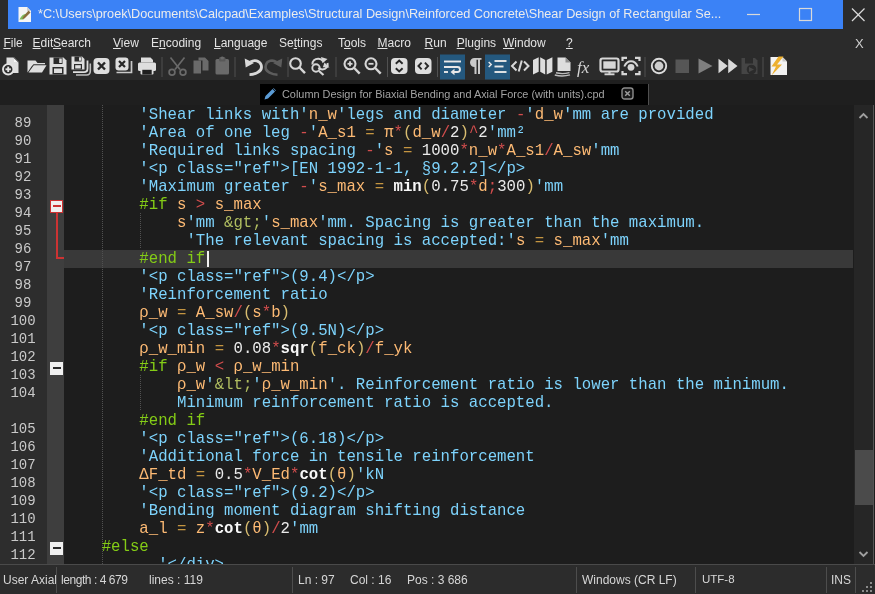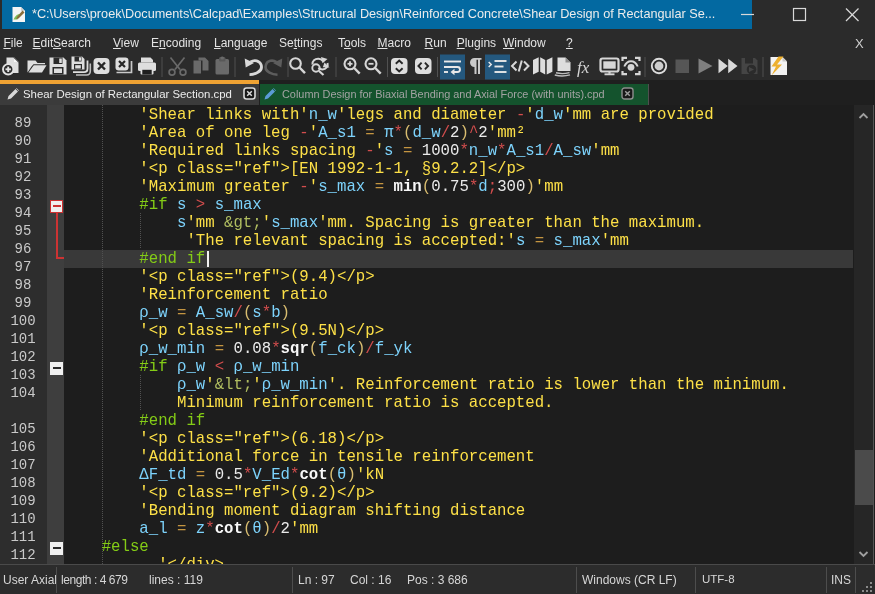--- a/index.html
+++ b/index.html
@@ -1,43 +1,43 @@
 <!DOCTYPE html>
 <html><head>
 <meta charset="utf-8">
 <style>
   html,body{margin:0;padding:0;}
   body{width:875px;height:594px;position:relative;background:#2b2b2b;overflow:hidden;
        font-family:"Liberation Sans",sans-serif;}
   .abs{position:absolute;}
   
-  #titlebar{position:absolute;left:2px;top:0;width:750px;height:29px;background:#0369a1;}
+  #titlebar{position:absolute;left:8px;top:0;width:835px;height:29px;background:#3b82f6;}
   #title-text{position:absolute;left:30px;top:7px;font-size:12.7px;color:#ececec;white-space:nowrap;}
   
   #menubar{position:absolute;left:0;top:29px;width:755px;height:27px;background:#2b2b2b;}
   .mi{position:absolute;top:7px;font-size:12px;color:#e3e3e3;white-space:nowrap;}
   .mi u{text-decoration:underline;}
   
   #toolbar{position:absolute;left:0;top:54px;width:875px;height:26px;}
   
   #tabbar{position:absolute;left:0;top:80px;width:875px;height:25px;background:#1f1f1f;}
   #tab1{position:absolute;left:0;top:0;width:259px;height:25px;background:#3b3b3b;}
   #tab1bar{position:absolute;left:0;top:0;width:259px;height:4px;background:#efa233;}
-  #tab2{position:absolute;left:260px;top:4px;width:388px;height:21px;background:#14532d;}
+  #tab2{position:absolute;left:260px;top:4px;width:388px;height:21px;background:#000000;}
   .tabtxt{position:absolute;white-space:nowrap;font-size:12px;}
   
   #editor{position:absolute;left:0;top:105px;width:875px;height:459px;background:#1d1d1d;overflow:hidden;}
   #gutter{position:absolute;left:0;top:0;width:47px;height:459px;background:#2d2d2d;}
   #foldmargin{position:absolute;left:47px;top:0;width:17px;height:459px;background:#3e3e3e;}
   #linenums{position:absolute;left:0;top:1px;width:30px;margin:8px;text-align:center;
     font-family:"Liberation Mono",monospace;font-size:14px;line-height:18px;color:#c9c9c9;}
   #code{position:absolute;left:64px;top:1px;margin:0;
     font-family:"Liberation Mono",monospace;font-size:15.7px;line-height:18px;color:#ededed;white-space:pre;}
-  .g{color:#fde047;}  
-  .c{color:#7dd3fc;}  
+  .g{color:#7dd3fc;}  
+  .c{color:#fdba74;}  
   .r{color:#d24d4d;}  
   .e{color:#c49541;}  
   .y{color:#d9bd70;}  
   .n{color:#eaeaea;}  
   .f{color:#f8f8f8;font-weight:bold;} 
   .k{color:#84cc16;}  
   .o{color:#b0bd60;}  
   #curline{position:absolute;left:64px;top:145px;width:789px;height:18px;background:#393939;}
   .guide{position:absolute;width:1px;background-image:repeating-linear-gradient(180deg,#515151 0px,#515151 1px,transparent 1px,transparent 2px);}
   #cursor{position:absolute;left:206.5px;top:146px;width:2px;height:16px;background:#f0f0f0;}
@@ -283,31 +283,20 @@
 
   <g>
     <path d="M770.5 3 L782.5 3 L787 7.5 L787 21 L770.5 21 Z" fill="#f3f3f3"></path>
     <path d="M782.5 3 L787 7.5 L782.5 7.5 Z" fill="#c9c9c9"></path>
     <path d="M778.5 2.5 L771.5 12.5 L776 12.5 L771.5 21.5 L782 10.5 L777 10.5 L783.5 2.5 Z" fill="#edb02e"></path>
   </g>
 </svg>
 </div>
 
 <div id="tabbar">
-  <div id="tab1">
-    <div id="tab1bar"></div>
-    <svg class="abs" style="left:6px;top:7px" width="14" height="14" viewBox="0 0 14 14">
-      <path d="M1.5 12.5 L2.5 9 L9.5 2 L12 4.5 L5 11.5 Z M10.5 1 L13 3.5 L12.6 3.9 L10.1 1.4 Z" fill="#d8d8d8"></path>
-    </svg>
-    <div class="tabtxt" style="left:23px;top:8px;color:#ececec;font-size:11.4px">Shear Design of Rectangular Section.cpd</div>
-    <svg class="abs" style="left:243px;top:7px" width="13" height="13" viewBox="0 0 13 13">
-      <rect x="1" y="1" width="11" height="11" rx="2.5" fill="#181818" stroke="#dadada" stroke-width="1.6"></rect>
-      <path d="M4.2 4.2 L8.8 8.8 M8.8 4.2 L4.2 8.8" stroke="#dadada" stroke-width="1.5"></path>
-    </svg>
-  </div>
   <div class="abs" style="left:648px;top:4px;width:1px;height:21px;background:#4f4f4f"></div>
   <div id="tab2">
     <svg class="abs" style="left:3px;top:3px" width="14" height="14" viewBox="0 0 14 14">
       <path d="M1.5 12.5 L2.5 9 L9.5 2 L12 4.5 L5 11.5 Z M10.5 1 L13 3.5 L12.6 3.9 L10.1 1.4 Z" fill="#5b9bd5"></path>
     </svg>
     <div class="tabtxt" style="left:22px;top:4px;color:#a3a3a3;font-size:10.9px">Column Design for Biaxial Bending and Axial Force (with units).cpd</div>
     <svg class="abs" style="left:361px;top:3px" width="13" height="13" viewBox="0 0 13 13">
       <rect x="1" y="1" width="11" height="11" rx="2.5" fill="#181818" stroke="#8d8d8d" stroke-width="1.4"></rect>
       <path d="M4.2 4.2 L8.8 8.8 M8.8 4.2 L4.2 8.8" stroke="#9d9d9d" stroke-width="1.4"></path>
     </svg>

